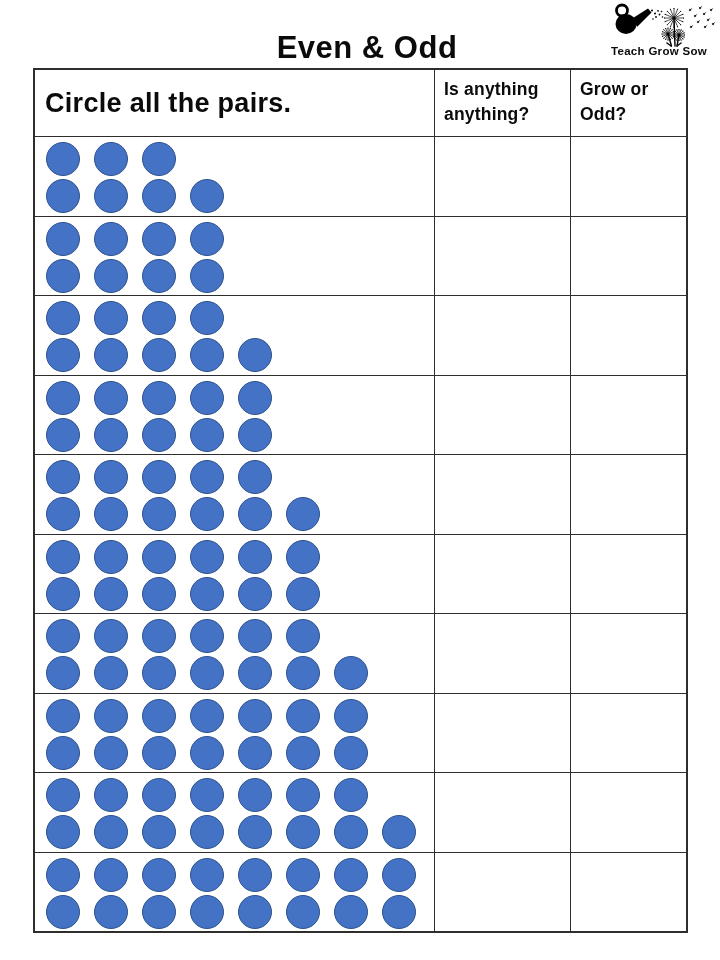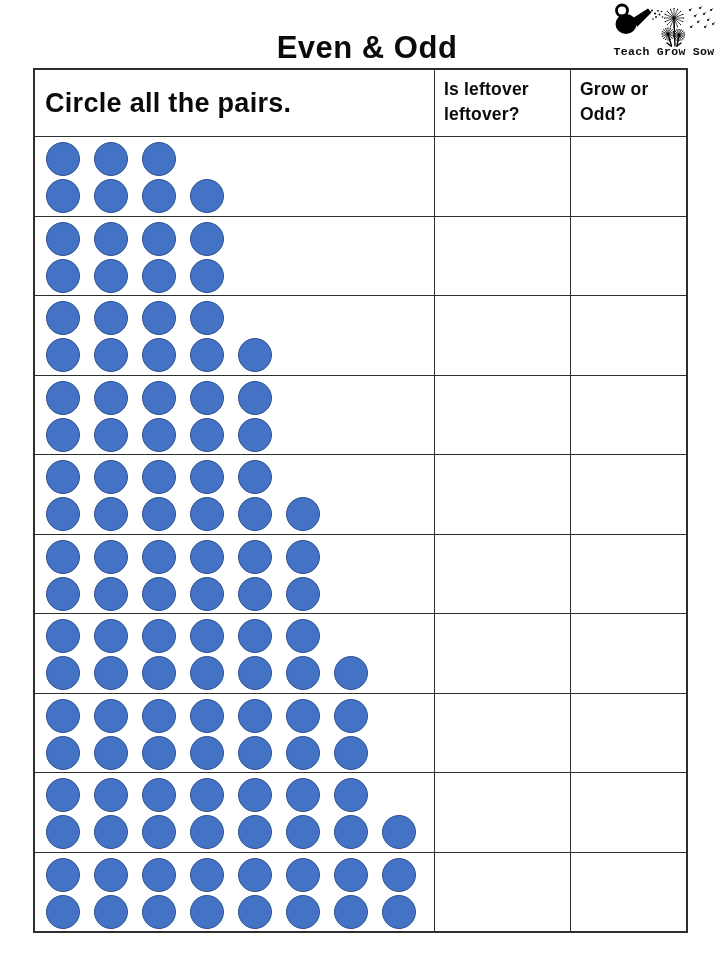--- a/index.html
+++ b/index.html
@@ -9,21 +9,21 @@
   }
   html,body{margin:0;padding:0;background:#ffffff;}
   body{width:720px;height:960px;font-family:"Liberation Sans",sans-serif;color:#0b0b0b;}
   .page{position:relative;width:720px;height:960px;background:#fff;overflow:hidden;}
 
   .title{
     position:absolute;top:9px;left:7px;width:100%;
     text-align:center;font-size:31px;font-weight:bold;letter-spacing:.5px;
   }
 
-  .logo{position:absolute;top:2px;right:3px;width:106px;text-align:center;font-family:Liberation Mono, monospace;}
+  .logo{position:absolute;top:2px;right:3px;width:106px;text-align:left;}
   .logo svg{display:block;margin:0 auto;}
   .brand-name{display:block;font-size:11.5px;font-weight:bold;margin-top:-3px;letter-spacing:.3px;}
 
   .wtable{
     position:absolute;left:33px;top:68px;width:655px;height:865px;
     display:flex;flex-direction:column;
     border:2px solid var(--border);box-sizing:border-box;background:#fff;
   }
   .trow{display:flex;flex:1 1 0;border-top:1.5px solid var(--border);min-height:0;}
   .trow.thead{flex:0 0 66px;border-top:none;}
@@ -200,21 +200,21 @@
           <circle cx="101" cy="22" r="0.8"></circle>
           <line x1="101" y1="22" x2="103.2" y2="20.2"></line>
         </g>
     </svg>
     <span class="brand-name">Teach Grow Sow</span>
   </div>
 
   <div class="wtable">
     <div class="trow thead">
       <div class="cell c1 head1">Circle all the pairs.</div>
-      <div class="cell c2 head2">Is leftover leftover?</div>
+      <div class="cell c2 head2">Is anything anything?</div>
       <div class="cell c3 head2">Grow or Odd?</div>
     </div>
 
   <div class="trow">
         <div class="cell c1 dots-cell">
           <div class="dotline">
             <span class="dot"></span>
             <span class="dot"></span>
             <span class="dot"></span>
           </div>

